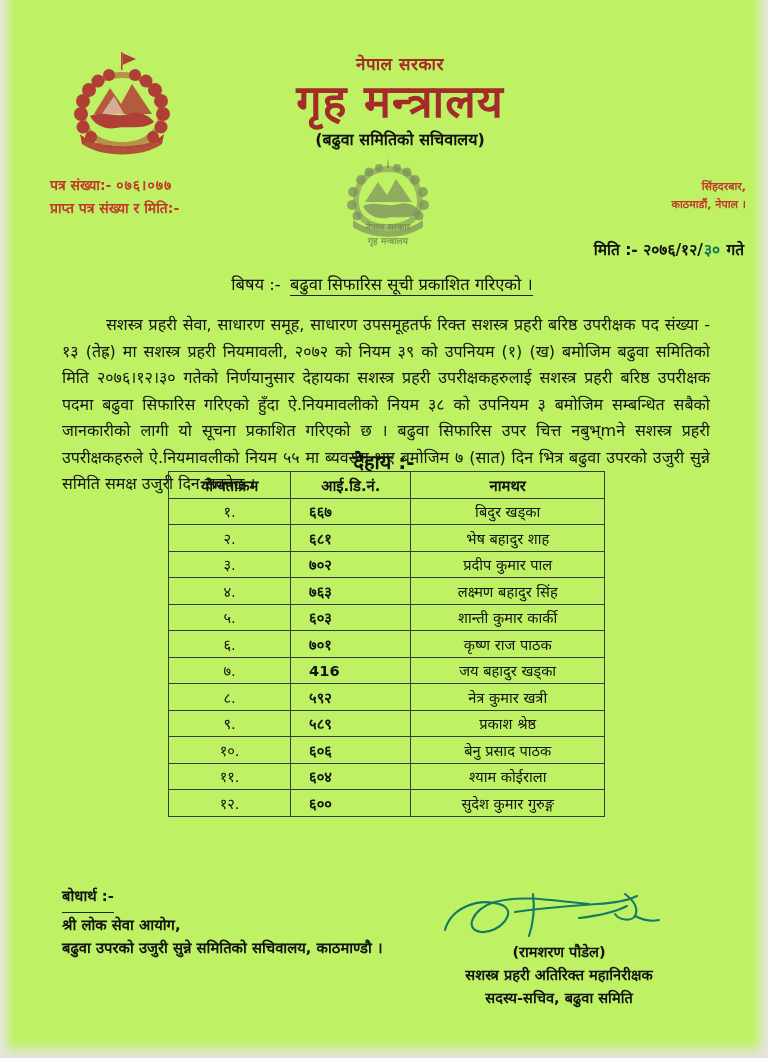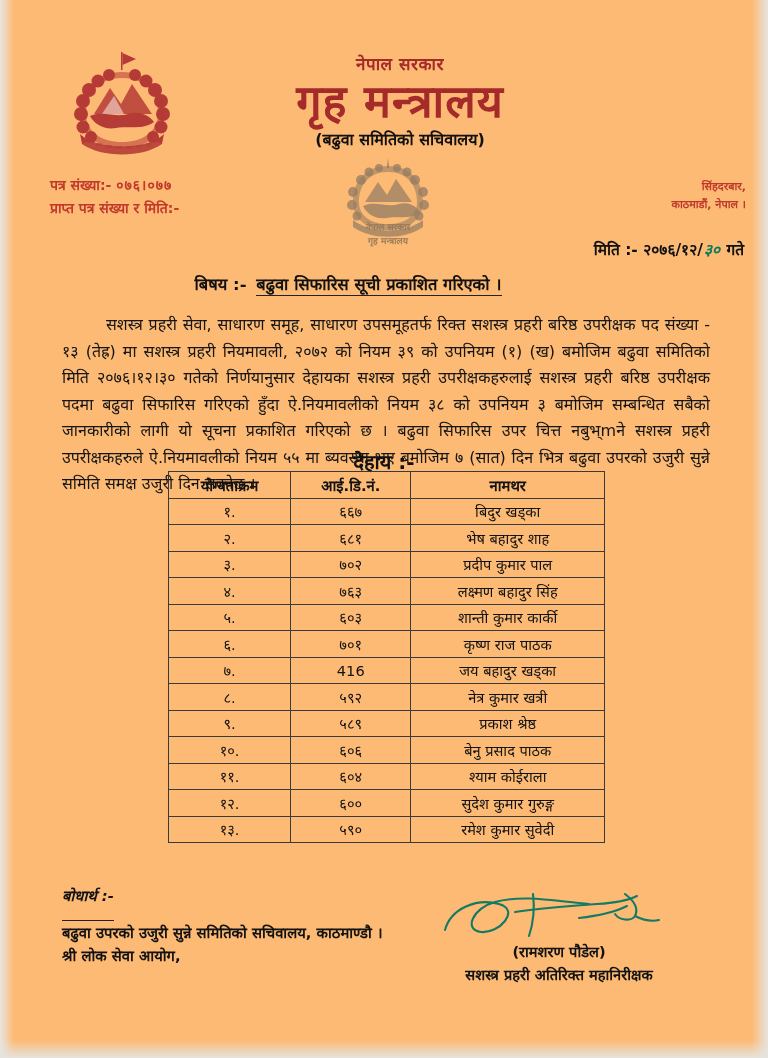--- a/index.html
+++ b/index.html
@@ -7,21 +7,21 @@
     padding: 0;
     background: #ffffff;
   }
   body {
     font-family: "DejaVu Sans", "Liberation Sans", sans-serif;
   }
   .page {
     position: relative;
     width: 768px;
     height: 1058px;
-    background: #fdba74;
+    background: #bef264;
     overflow: hidden;
     box-sizing: border-box;
   }
   
   .scan-edge-left {
     position: absolute; left: 0; top: 0; width: 14px; height: 100%;
     background: linear-gradient(to right, #e8e6e1, rgba(255,255,255,0));
     pointer-events: none;
   }
   .scan-edge-right {
@@ -115,34 +115,34 @@
     right: 24px;
     top: 238px;
     color: #111;
     font-size: 15.5px;
     font-weight: bold;
     white-space: nowrap;
   }
   .date-hand {
     color: #0f7a5a;
     font-weight: bold;
-    font-style: italic;
     padding: 0 1px;
   }
 
   
   .subject-row {
     position: absolute;
     left: 0;
     top: 272px;
     width: 696px;
     text-align: center;
     font-size: 16.5px;
-    font-weight: bold;
+    font-weight: normal;
     color: #111;
+    padding-left: 34px;
   }
   .subject-label { margin-right: 4px; }
   .subject-text {
     border-bottom: 1.4px solid #222;
     padding-bottom: 1px;
   }
 
   
   .body-text {
     position: absolute;
@@ -182,38 +182,37 @@
     border: 1.1px solid #3a3a3a;
     height: 25.5px;
     padding: 0 18px;
   }
   .list-table th {
     font-weight: bold;
     text-align: center;
     font-size: 14.8px;
   }
   .col-rank { width: 104px; text-align: center; }
-  .col-id   { width: 100px; text-align: center; }
+  .col-id   { width: 100px; text-align: left; font-weight: bold; }
   .col-name { width: 233px; text-align: center; padding-left: 9px; }
 
   
   .cc-block {
     position: absolute;
     left: 62px;
     top: 884px;
     font-size: 14.8px;
     font-weight: bold;
     color: #121212;
     line-height: 1.6;
   }
   .cc-title {
     border-bottom: 1.3px solid #222;
     display: inline-block;
-    padding-bottom: 12px;
-    font-style: italic;
+    padding-bottom: 4px;
   }
 
   .sign-block {
     position: absolute;
     right: 64px;
     top: 890px;
     width: 290px;
     text-align: center;
     color: #121212;
   }
@@ -419,46 +418,42 @@
       <tr>
         <td class="col-rank">११.</td>
         <td class="col-id">६०४</td>
         <td class="col-name">श्याम कोईराला</td>
       </tr>
       <tr>
         <td class="col-rank">१२.</td>
         <td class="col-id">६००</td>
         <td class="col-name">सुदेश कुमार गुरुङ्ग</td>
       </tr>
-      <tr>
-        <td class="col-rank">१३.</td>
-        <td class="col-id">५९०</td>
-        <td class="col-name">रमेश कुमार सुवेदी</td>
-      </tr>
     </tbody>
   </table>
 
   <div class="cc-block">
     <div>
       <span class="cc-title">बोधार्थ :-</span>
     </div>
+    <div>श्री लोक सेवा आयोग,</div>
     <div>बढुवा उपरको उजुरी सुन्ने समितिको सचिवालय, काठमाण्डौ ।</div>
-    <div>श्री लोक सेवा आयोग,</div>
   </div>
 
   <div class="sign-block">
     <div class="signature">
       <svg viewBox="0 0 260 56" width="260" height="56">
         <g fill="none" stroke="#157a63" stroke-width="2.1" stroke-linecap="round">
           <path d="M16 40 C22 18 48 8 70 14 C92 20 70 44 52 42 C34 40 44 18 66 12 C96 4 130 12 160 14"></path>
           <path d="M104 4 C106 20 104 34 100 46"></path>
           <path d="M86 22 C112 18 140 16 168 14 C186 13 200 10 208 6"></path>
           <path d="M150 28 C168 26 186 22 198 16"></path>
           <path d="M196 4 C204 10 210 18 206 26 C202 32 190 30 186 24"></path>
           <path d="M206 26 C214 30 222 32 230 30"></path>
         </g>
       </svg>
     </div>
     <div class="sign-name">(रामशरण पौडेल)</div>
     <div class="sign-post">सशस्त्र प्रहरी अतिरिक्त महानिरीक्षक</div>
+    <div class="sign-role">सदस्य-सचिव, बढुवा समिति</div>
   </div>
 
 </div>
 
 </body></html>

